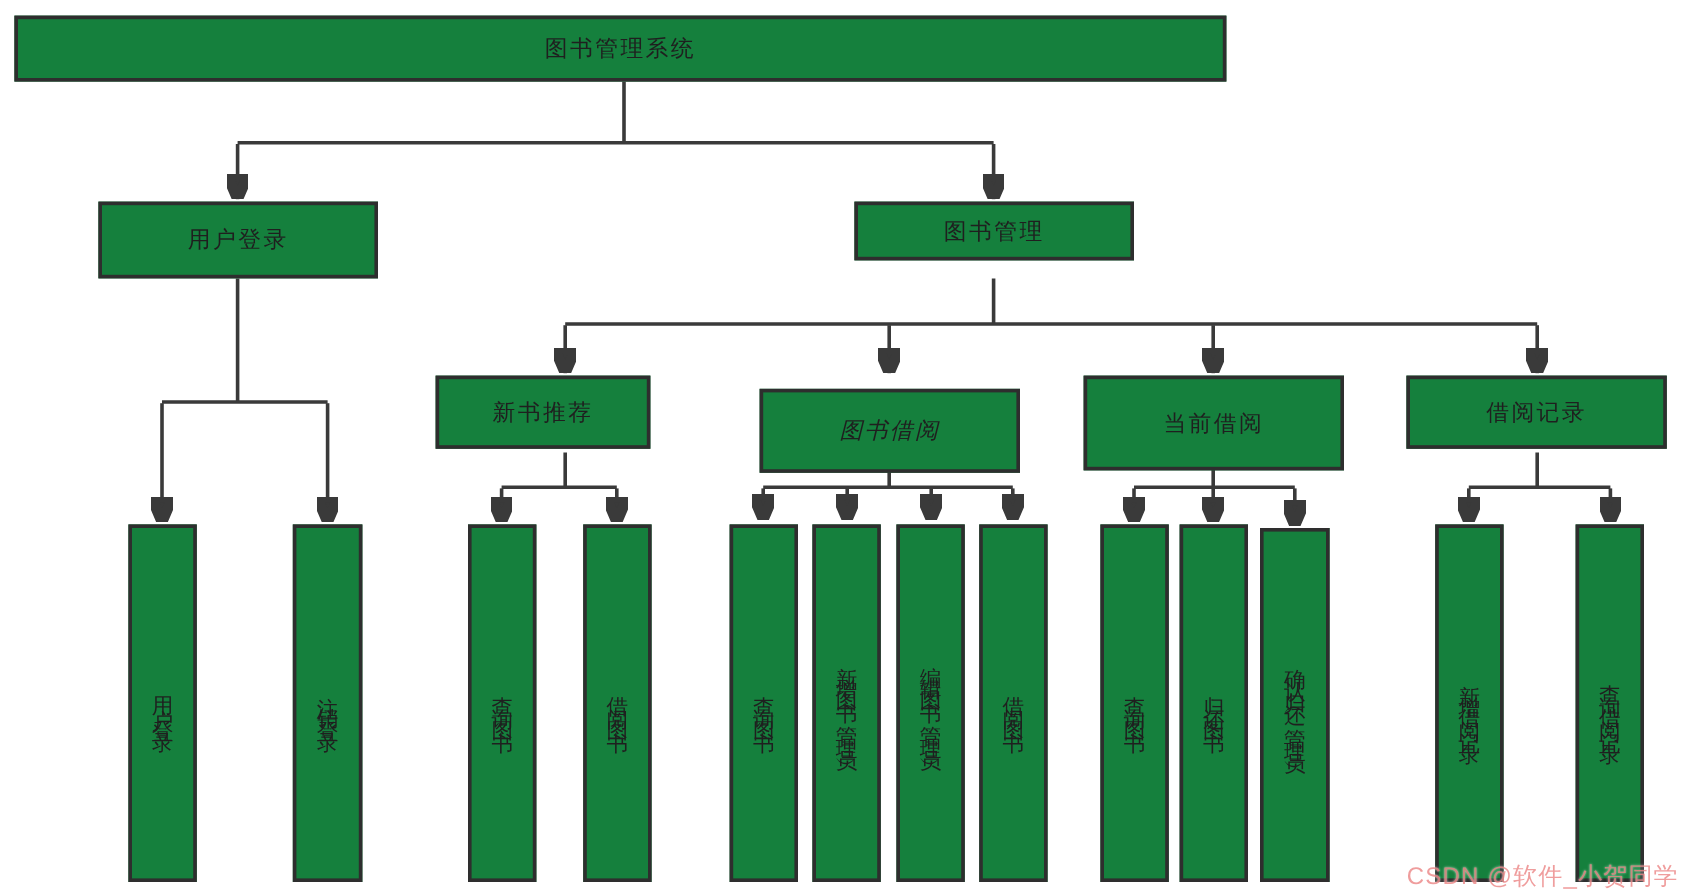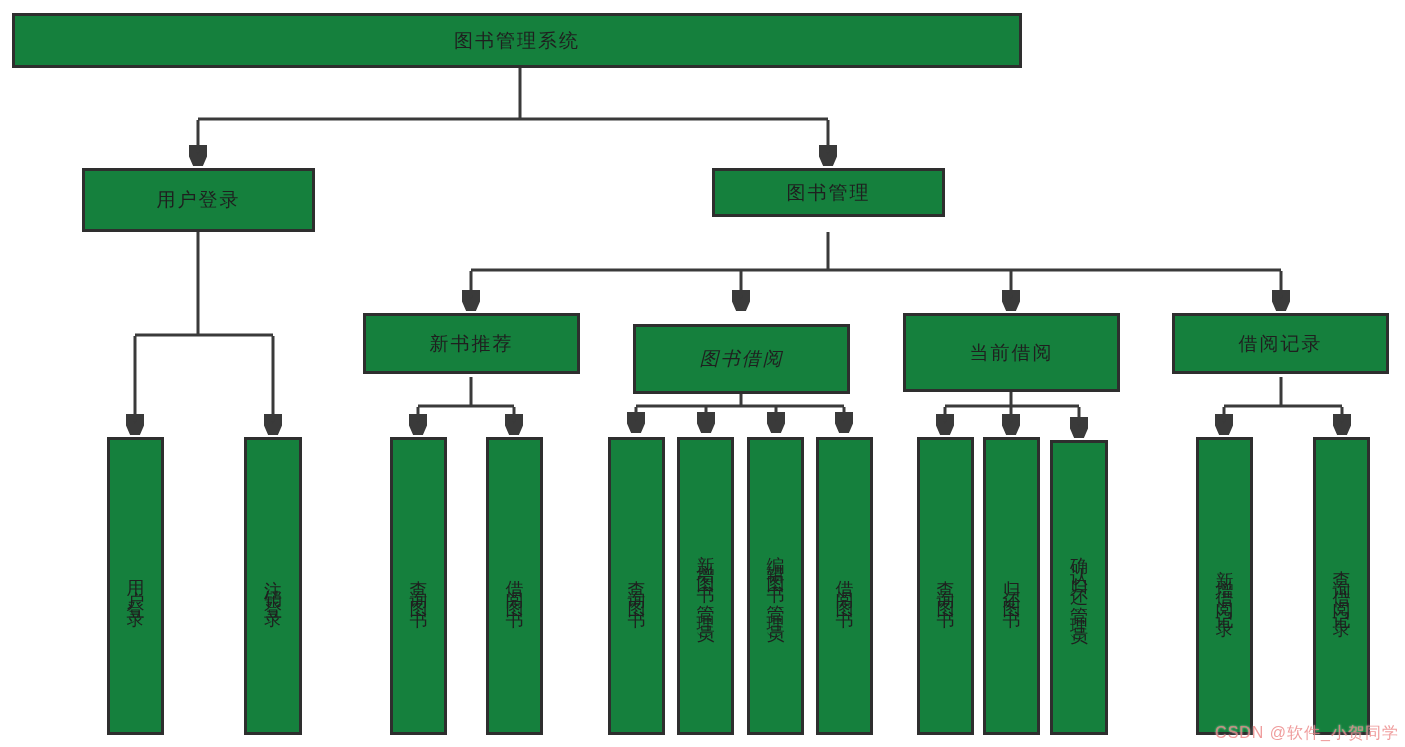--- a/index.html
+++ b/index.html
@@ -17,21 +17,21 @@
     position:absolute; box-sizing:border-box; background:#15803d;
     border:3px solid var(--border);
     display:flex; align-items:center; justify-content:center;
   }
   .hlabel{font-size:19px; letter-spacing:2px; white-space:nowrap;}
   .vlabel{
     writing-mode:vertical-rl; font-size:18px; letter-spacing:10px;
     white-space:nowrap; line-height:1;
   }
   #watermark{
-    position:absolute; right:6px; bottom:3px; font-size:16px; letter-spacing:1px;
+    position:absolute; right:6px; bottom:3px; font-size:20px; letter-spacing:1px;
     color:var(--wm); opacity:0.85; white-space:nowrap;
     text-shadow:0 0 2px rgba(255,255,255,0.9);
   }
 </style>
 </head>
 <body>
 
 <div id="canvas">
 
   <svg id="wires" viewBox="0 0 1405 747">
@@ -79,21 +79,21 @@
     <span class="hlabel">图书管理系统</span>
   </div>
 
   <div class="box" style="left:82px;top:168px;width:233px;height:64px;">
     <span class="hlabel">用户登录</span>
   </div>
   <div class="box" style="left:712px;top:168px;width:233px;height:49px;">
     <span class="hlabel">图书管理</span>
   </div>
 
-  <div class="box" style="left:363px;top:313px;width:217px;height:61px;">
+  <div class="box" style="left:363px;top:313px;width:179px;height:61px;">
     <span class="hlabel">新书推荐</span>
   </div>
   <div class="box" style="left:633px;top:324px;width:217px;height:70px;font-style:italic;">
     <span class="hlabel">图书借阅</span>
   </div>
   <div class="box" style="left:903px;top:313px;width:217px;height:79px;">
     <span class="hlabel">当前借阅</span>
   </div>
   <div class="box" style="left:1172px;top:313px;width:217px;height:61px;">
     <span class="hlabel">借阅记录</span>

